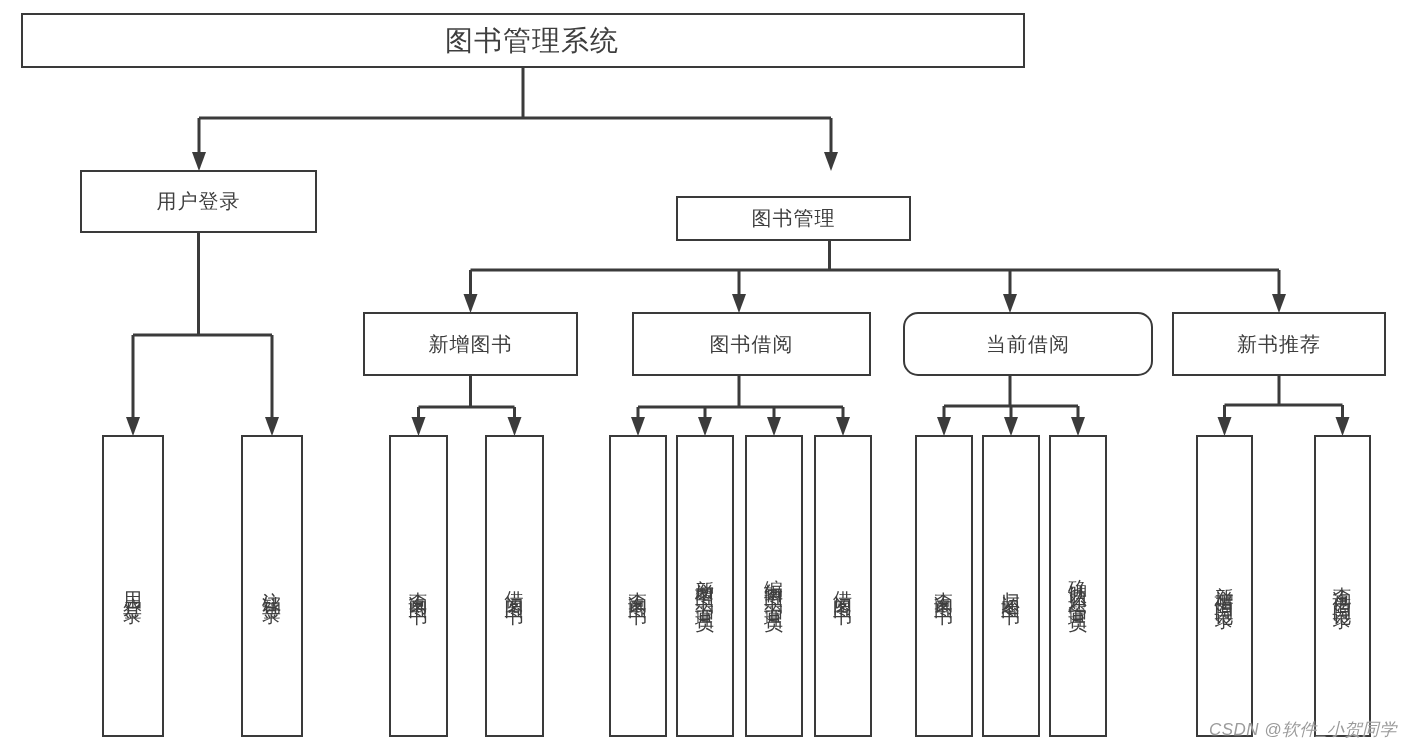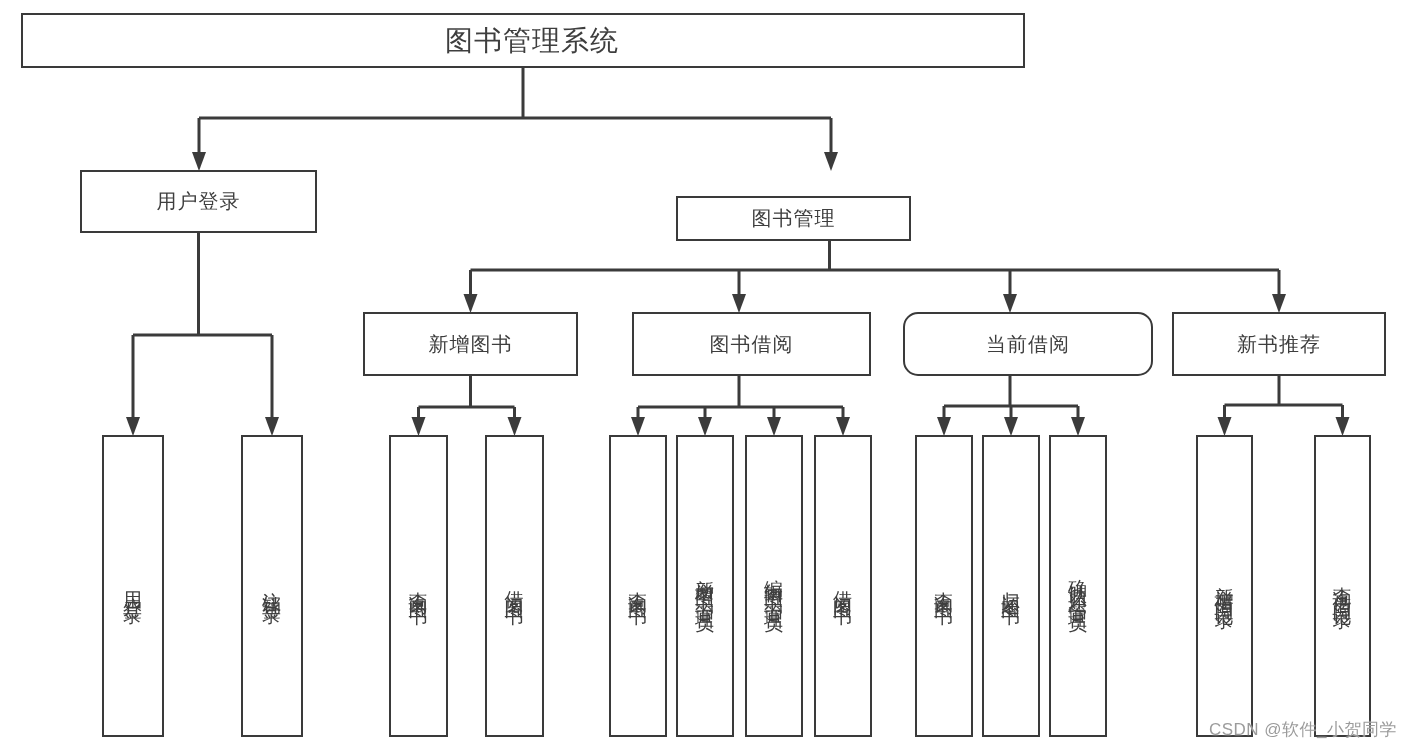--- a/index.html
+++ b/index.html
@@ -41,20 +41,21 @@
     white-space: nowrap;
   }
   .watermark {
     position: absolute;
     right: 8px;
     bottom: 6px;
     font-size: 17px;
     color: #9b9b9b;
     letter-spacing: 0.5px;
     text-shadow: 0 0 2px #ffffff;
+    font-style: italic;
   }
 </style>
 </head>
 <body>
 
 <div class="canvas">
 
   <svg class="connectors" viewBox="0 0 1405 747" xmlns="http://www.w3.org/2000/svg">
     <g stroke="#3b3b3b" stroke-width="3" fill="none">
 

